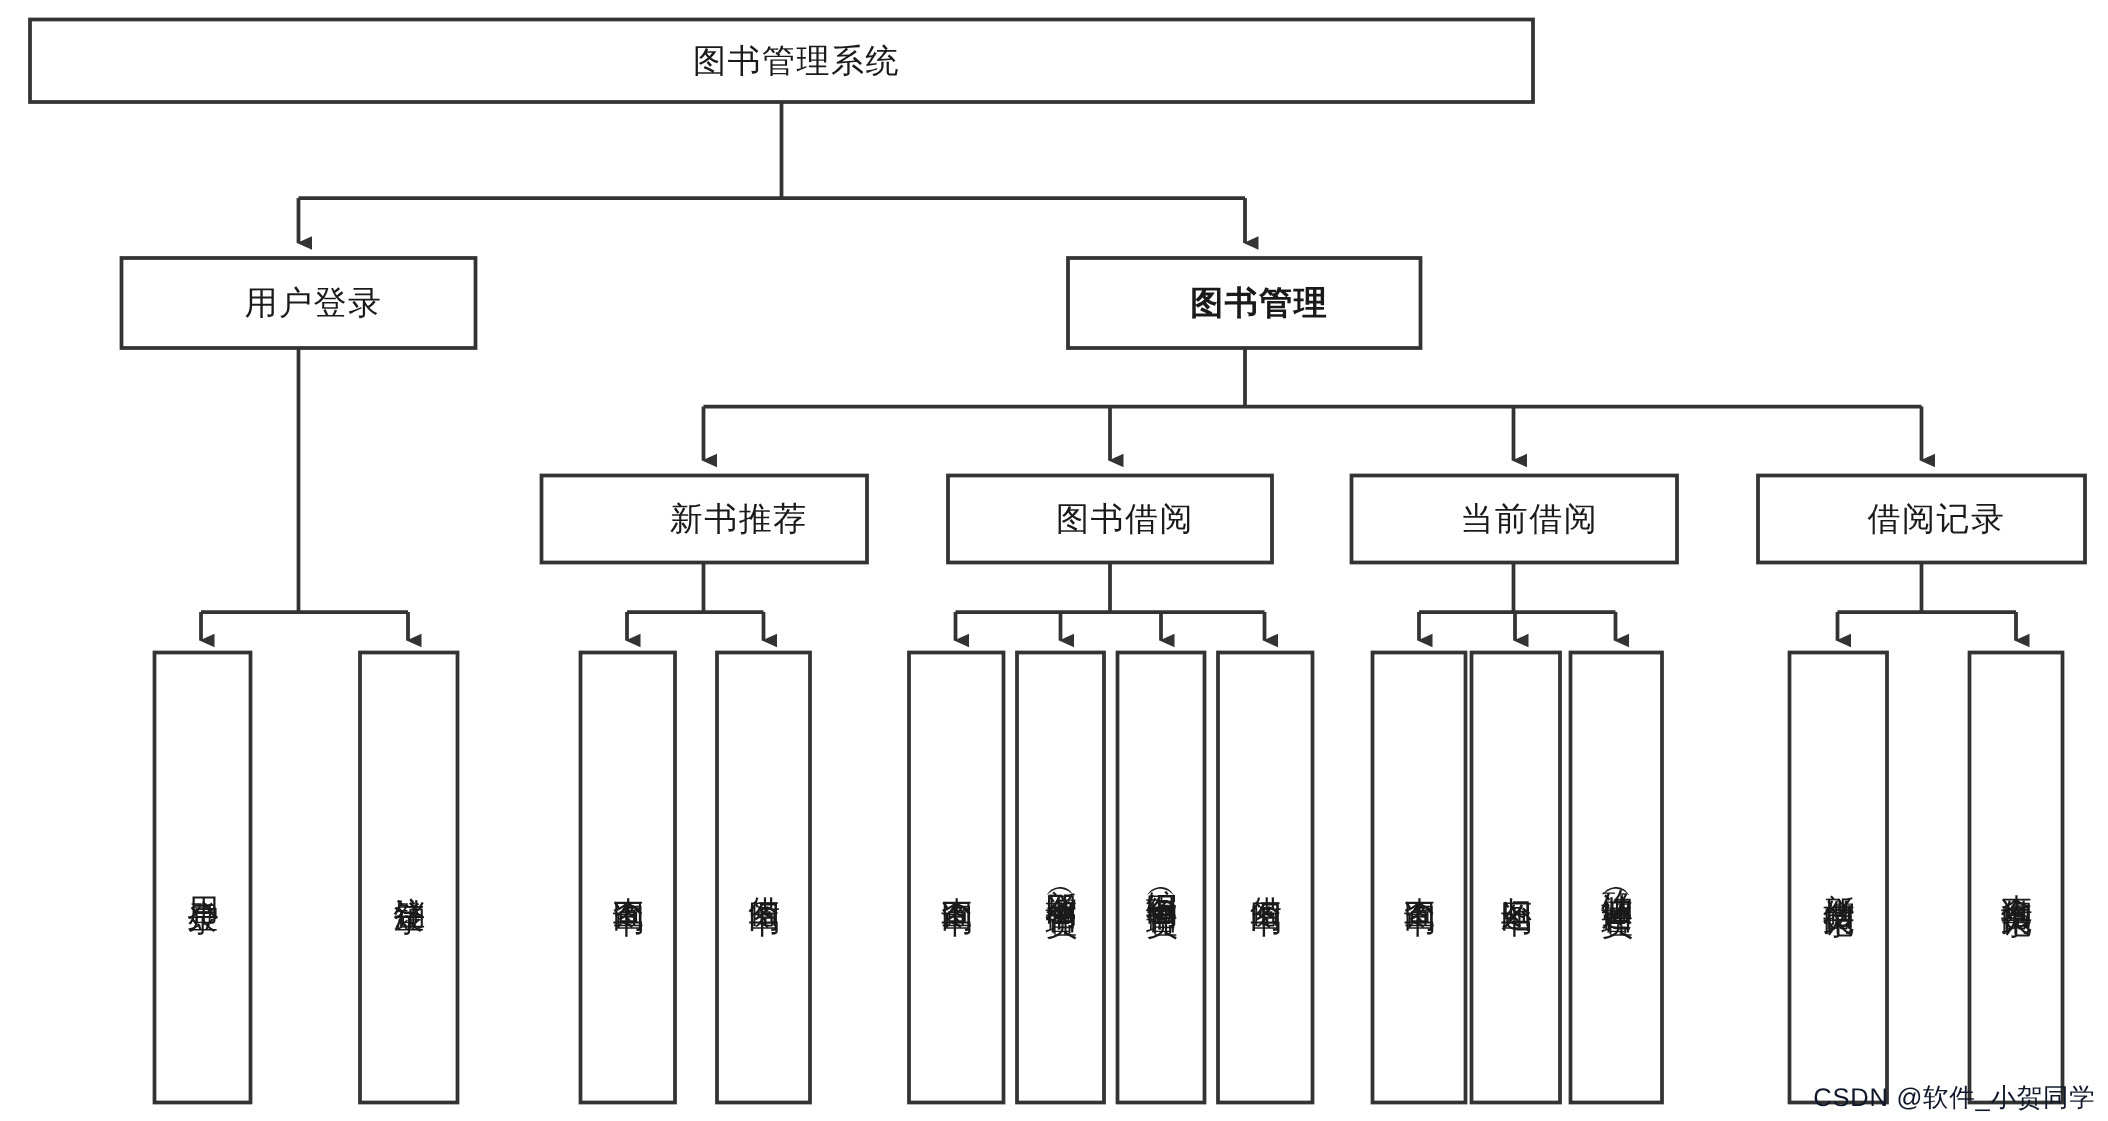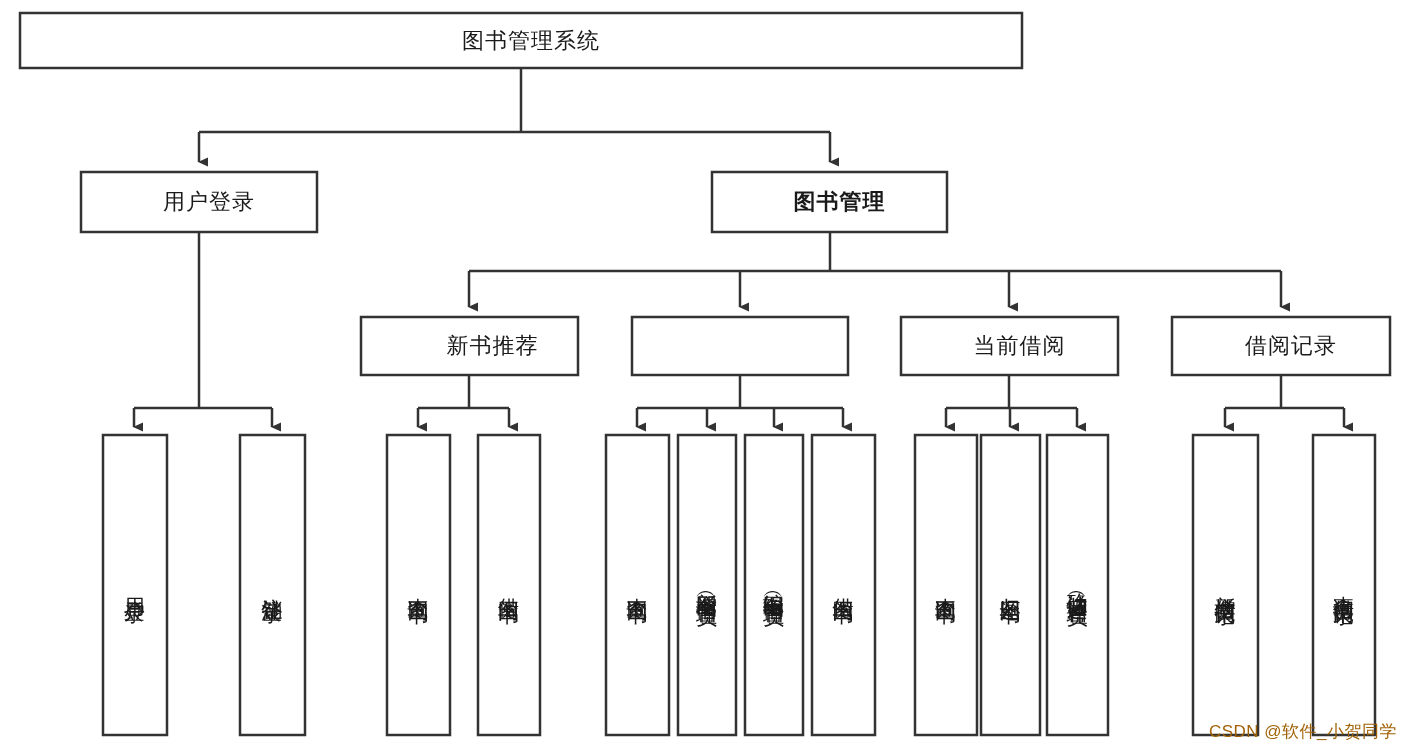--- a/index.html
+++ b/index.html
@@ -73,21 +73,21 @@
     color: #1a1a1a;
     white-space: nowrap;
     letter-spacing: 1px;
   }
   #watermark {
     position: absolute;
     right: 8px;
     bottom: 4px;
     font-family: "Liberation Sans", "DejaVu Sans", sans-serif;
     font-size: 17px;
-    color: #a16207;
+    color: #0f172a;
     white-space: nowrap;
     letter-spacing: 0.5px;
   }
 </style>
 </head>
 <body>
 
 <div id="diagram-root">
 
   <svg class="diagram" viewBox="0 0 1405 747" xmlns="http://www.w3.org/2000/svg">
@@ -193,20 +193,23 @@
   </div>
 
   <div class="h-wrap" style="left:712px; top:172px; width:235px; height:60px;font-weight:bold;">
     <span class="h-text">图书管理</span>
   </div>
 
   <div class="h-wrap" style="left:361px; top:317px; width:217px; height:58px;margin-left:13px;">
     <span class="h-text">新书推荐</span>
   </div>
 
+  <div class="h-wrap" style="left:632px; top:317px; width:216px; height:58px;">
+    <span class="h-text">图书借阅</span>
+  </div>
 
   <div class="h-wrap" style="left:901px; top:317px; width:217px; height:58px;">
     <span class="h-text">当前借阅</span>
   </div>
 
   <div class="h-wrap" style="left:1172px; top:317px; width:218px; height:58px;">
     <span class="h-text">借阅记录</span>
   </div>
 
   <div class="vert-wrap" style="left:103px; top:435px; width:64px; height:300px;">

